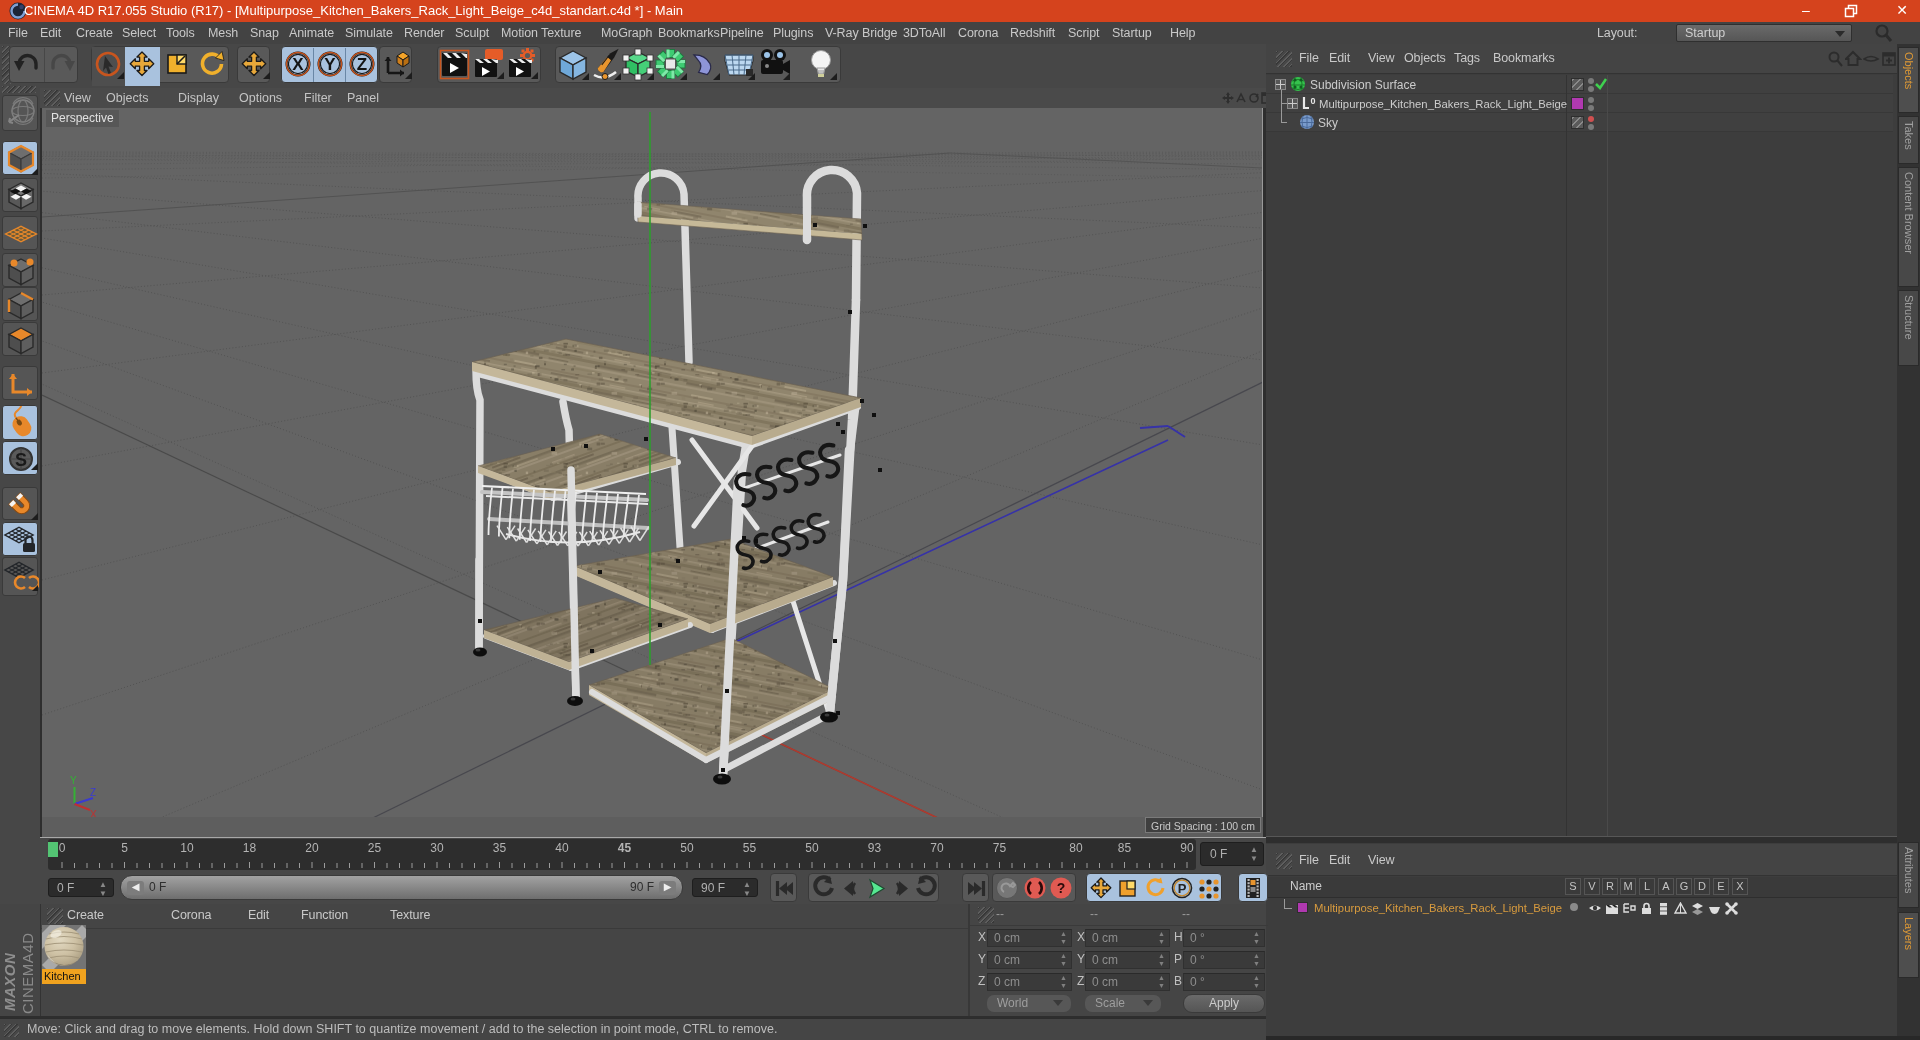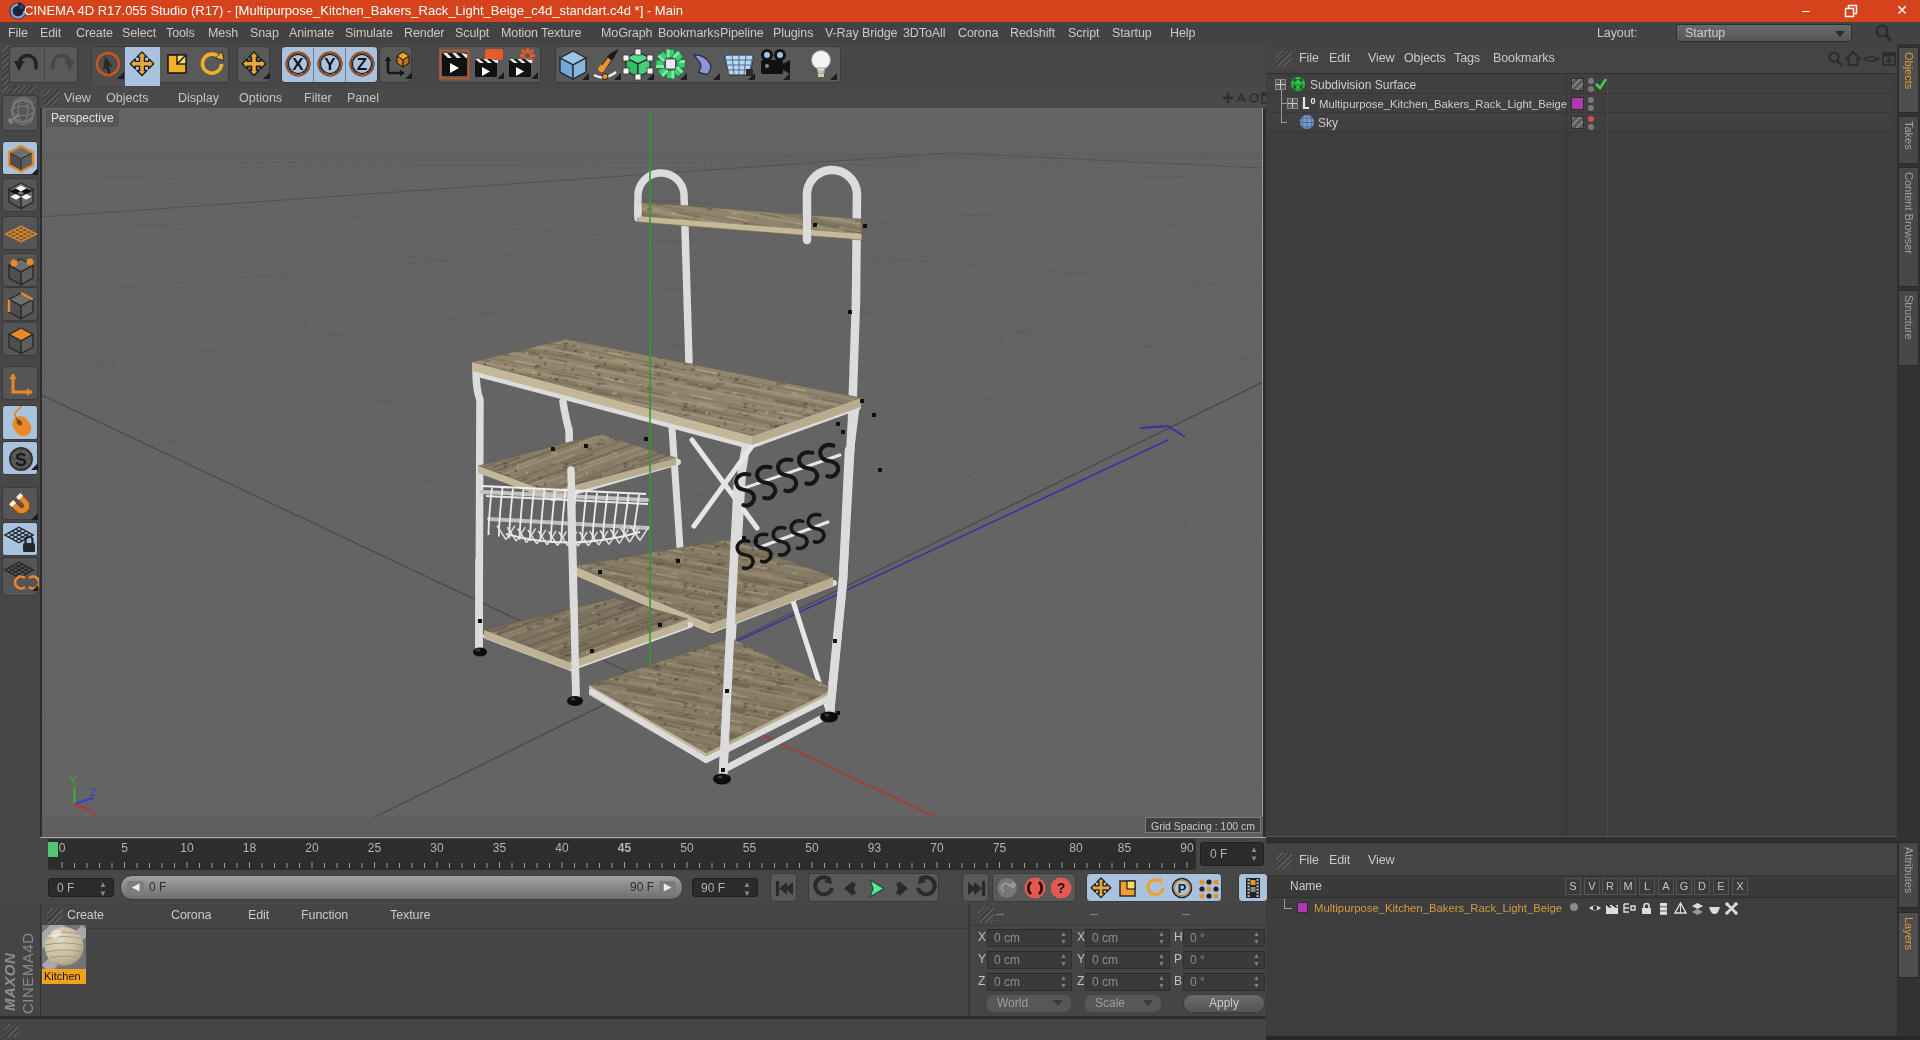--- a/index.html
+++ b/index.html
@@ -1164,12 +1164,13 @@
     <span class="clabel" style="left:107px;top:70px;">Z</span>
     <div class="cfield" style="left:115px;top:69px;width:85px;">0 cm<span style="position:absolute;right:4px;top:0px;font-size:7px;color:#808080;">▲</span><span style="position:absolute;right:4px;top:8px;font-size:7px;color:#808080;">▼</span></div>
     <span class="clabel" style="left:204px;top:70px;">B</span>
     <div class="cfield" style="left:213px;top:69px;width:82px;">0 °<span style="position:absolute;right:4px;top:0px;font-size:7px;color:#808080;">▲</span><span style="position:absolute;right:4px;top:8px;font-size:7px;color:#808080;">▼</span></div>
     <div class="cdrop" style="left:17px;top:91px;width:84px;">World<span style="position:absolute;right:8px;top:5px;width:0;height:0;border-left:5px solid transparent;border-right:5px solid transparent;border-top:6px solid #3a3a3a;"></span></div>
     <div class="cdrop" style="left:115px;top:91px;width:76px;">Scale<span style="position:absolute;right:8px;top:5px;width:0;height:0;border-left:5px solid transparent;border-right:5px solid transparent;border-top:6px solid #3a3a3a;"></span></div>
     <div class="abs" style="left:213px;top:90px;width:82px;height:19px;background:linear-gradient(#6a6a6a,#555);border-radius:9px;border:1px solid #3a3a3a;color:#ccc;font-size:12px;text-align:center;padding-top:1px;">Apply</div>
   </div>
 <div id="statusbar" class="abs">
     <div class="abs grip" style="left:4px;top:5px;width:15px;height:13px;"></div>
+    <span style="position:absolute;left:27px;top:3px;font-size:12.5px;color:#bdbdbd;">Move: Click and drag to move elements. Hold down SHIFT to quantize movement / add to the selection in point mode, CTRL to remove.</span>
   </div>
 </body></html>

